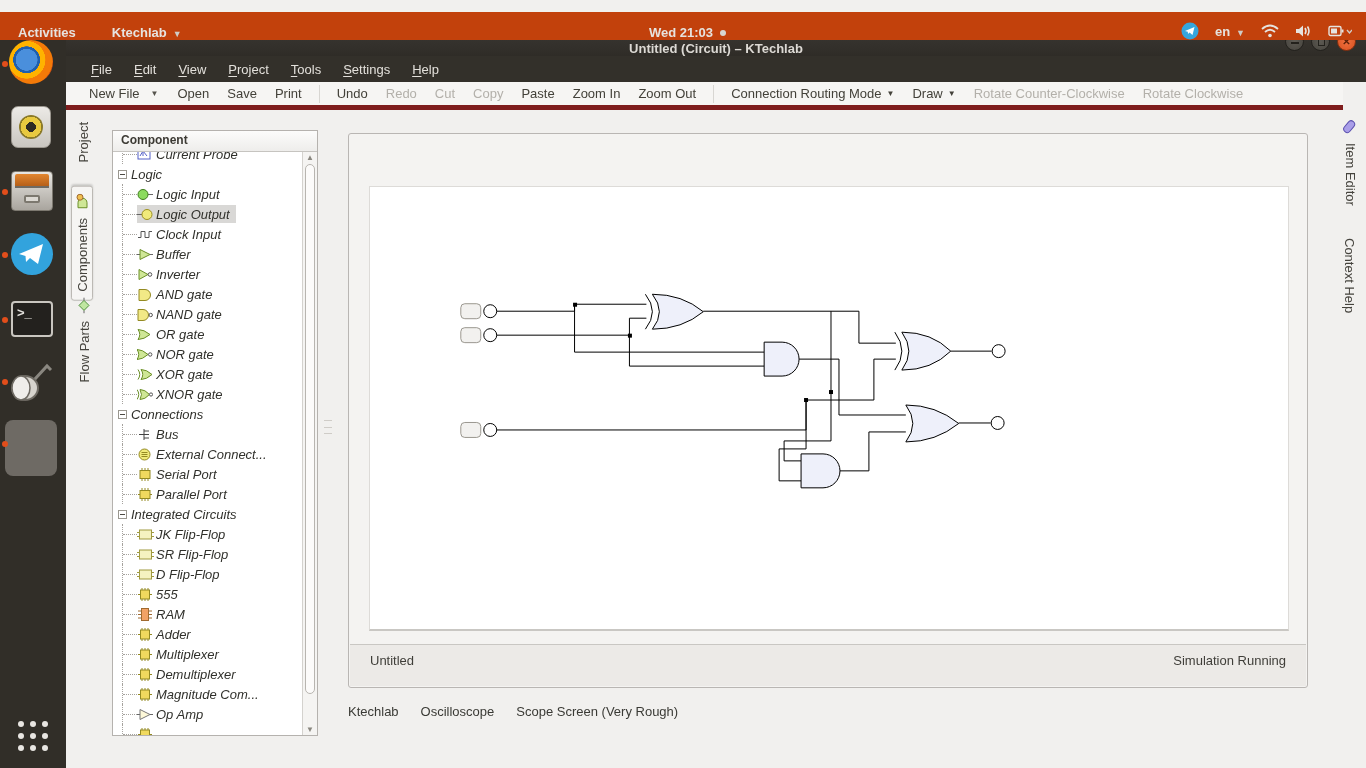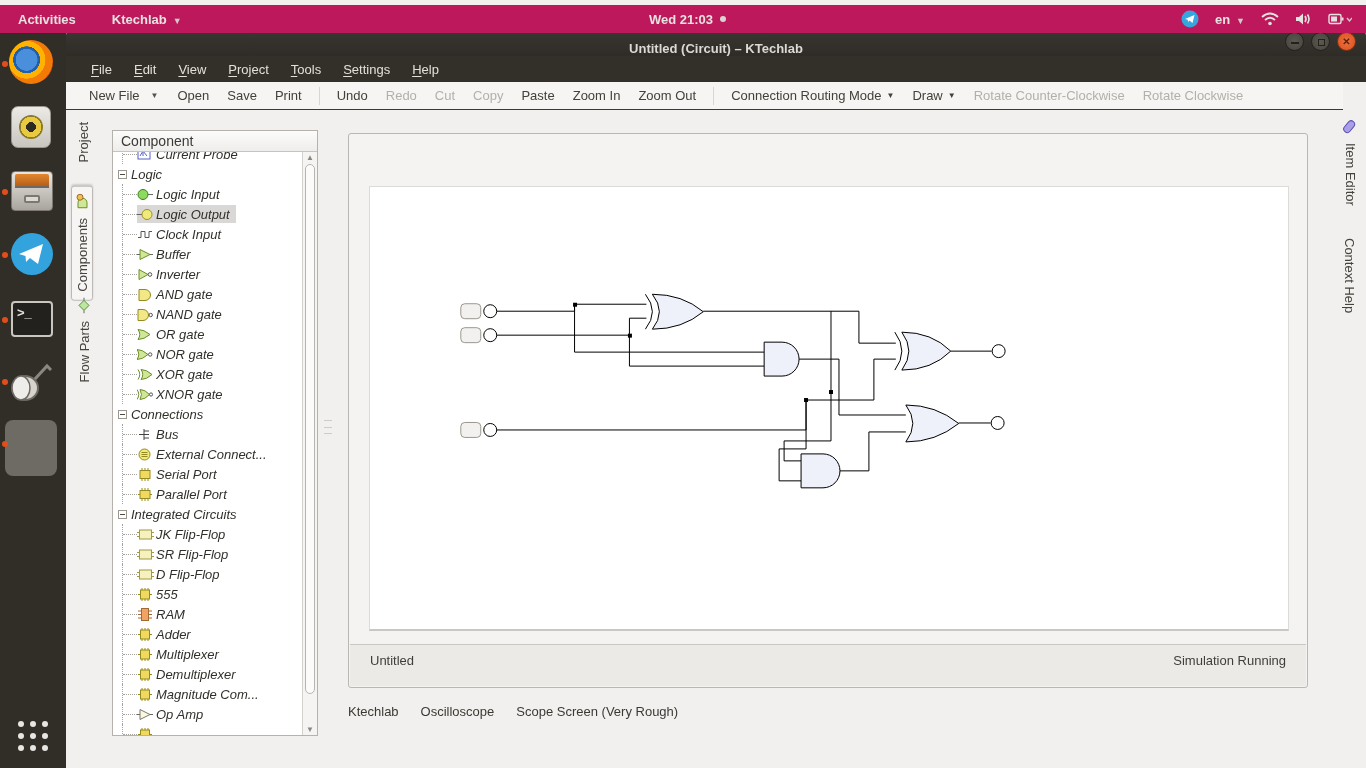--- a/index.html
+++ b/index.html
@@ -1,19 +1,19 @@
 <!DOCTYPE html>
 <html><head>
 <meta charset="utf-8">
 <style>
   * { margin:0; padding:0; box-sizing:border-box; font-family:"Liberation Sans", sans-serif; }
   html,body { width:1366px; height:768px; overflow:hidden; background:#f1f0ee; }
 
   
-  #topbar { position:absolute; left:0; top:5px; width:1366px; height:28px; background:#be185d; color:#e6e3df; display:flex; align-items:center; font-size:13px; z-index:50; }
+  #topbar { position:absolute; left:0; top:12px; width:1366px; height:28px; background:#c2410c; color:#e6e3df; display:flex; align-items:flex-end; font-size:13px; z-index:50; }
   #topbar .tb-left { display:flex; align-items:center; gap:36px; padding-left:18px; font-weight:bold; }
   #topbar .caret { font-size:9px; margin-left:6px; color:#cfccc7; }
   #topbar .tb-center { position:absolute; left:50%; transform:translateX(-0%); display:flex; align-items:center; gap:7px; font-weight:bold; left:649px;}
   #topbar .notif-dot { width:6px; height:6px; border-radius:50%; background:#d8d5d0; display:inline-block; }
   #topbar .tb-right { margin-left:auto; display:flex; align-items:center; gap:16px; padding-right:14px; font-weight:bold; }
   .tray-ico { display:inline-flex; align-items:center; }
 
   
   #dock { position:absolute; left:0; top:28px; width:66px; height:740px; background:#312e28; z-index:40; }
   .dock-item { position:absolute; left:9px; width:48px; height:48px; }
@@ -27,36 +27,36 @@
   .win-btn.close { background:radial-gradient(#f0703f,#d8511f); border-color:#8a3110; }
   .win-btn .sym { position:absolute; left:50%; top:50%; transform:translate(-50%,-50%); color:#201e1a; font-size:10px; line-height:10px; }
   .win-btn .bar { position:absolute; left:5px; top:9px; width:8px; height:2px; background:#23211c; }
   .win-btn .box { position:absolute; left:6px; top:6px; width:7px; height:7px; border:1.5px solid #23211c; }
   .win-btn.close .sym { color:#5e2008; font-weight:bold; }
 
   #menubar { position:absolute; left:66px; top:56px; width:1300px; height:26px; background:#33302a; display:flex; align-items:center; gap:4px; padding-left:16px; }
   .menu-item { color:#e3e0db; font-size:13px; padding:3px 9px; border-radius:3px; }
   .menu-item u { text-decoration:underline; text-underline-offset:2px; }
 
-  #toolbar { position:absolute; left:66px; top:82px; width:1277px; height:28px; background:#f6f5f3; border-bottom:1px solid #7f1d1d; display:flex; align-items:center; padding-left:14px; }
+  #toolbar { position:absolute; left:66px; top:82px; width:1277px; height:28px; background:#f6f5f3; border-bottom:5px solid #7f1d1d; display:flex; align-items:center; padding-left:14px; }
   .tb-item { font-size:13px; color:#434139; padding:4px 9px; display:flex; align-items:center; gap:3px; white-space:nowrap; background:none; border:none; }
   .tb-item.disabled { color:#b3b0aa; }
   .tb-item .dd { font-size:8px; margin-left:2px; }
   .tb-gap-dd { font-size:8px; color:#55534c; padding:0 10px 0 2px; }
   .tb-sep { width:1px; height:18px; background:#d8d6d2; margin:0 8px; }
 
   
   #left-strip { position:absolute; left:66px; top:110px; width:46px; height:658px; }
   .vtab-l { writing-mode:vertical-rl; transform:rotate(180deg); font-size:13px; color:#45433d; display:flex; align-items:center; gap:5px; position:absolute; left:10px; }
   .vtab-l.active { background:#f6f5f3; border:1px solid #bcb9b4; border-radius:3px; padding:8px 2px; left:5px; box-shadow:0 1px 2px rgba(0,0,0,.15); }
   .vtab-ico { transform:rotate(90deg); display:inline-block; margin-top:4px; }
 
   
   #comp-panel { position:absolute; left:112px; top:130px; width:206px; height:606px; background:#fff; border:1px solid #b5b2ae; }
-  #comp-header { height:21px; background:linear-gradient(#fcfcfb,#eeedeb); border-bottom:1px solid #c6c4c0; font-size:14px; color:#3c3a34; padding:2px 0 12px 8px; }
+  #comp-header { height:21px; background:linear-gradient(#fcfcfb,#eeedeb); border-bottom:1px solid #c6c4c0; font-size:12px; color:#3c3a34; padding:2px 0 12px 8px;font-weight:bold; }
   #tree-clip { position:absolute; left:0; top:21px; right:15px; bottom:0; overflow:hidden; }
   #tree { position:absolute; left:0; top:-8px; width:100%;font-style:italic; }
   .tree-row { height:20px; display:flex; align-items:center; font-size:13px; color:#30302b; position:relative; white-space:nowrap; }
   .tree-row.selected .row-hl { background:#d9d8d6; }
   .row-hl { display:flex; align-items:center; height:18px; padding-right:6px; }
   .guide { border-left:1px dotted #a5a29d; align-self:stretch; }
   .expander { width:9px; height:9px; border:1px solid #9a978f; background:#fff; position:relative; margin:0 4px 0 0; flex:none; }
   .expander::after { content:""; position:absolute; left:1px; top:3px; width:5px; height:1px; background:#4c4a44; }
   .t-ico { width:17px; height:13px; flex:none; display:inline-flex; align-items:center; margin-right:2px; }
   .stub { width:10px; border-top:1px dotted #a5a29d; flex:none; }

